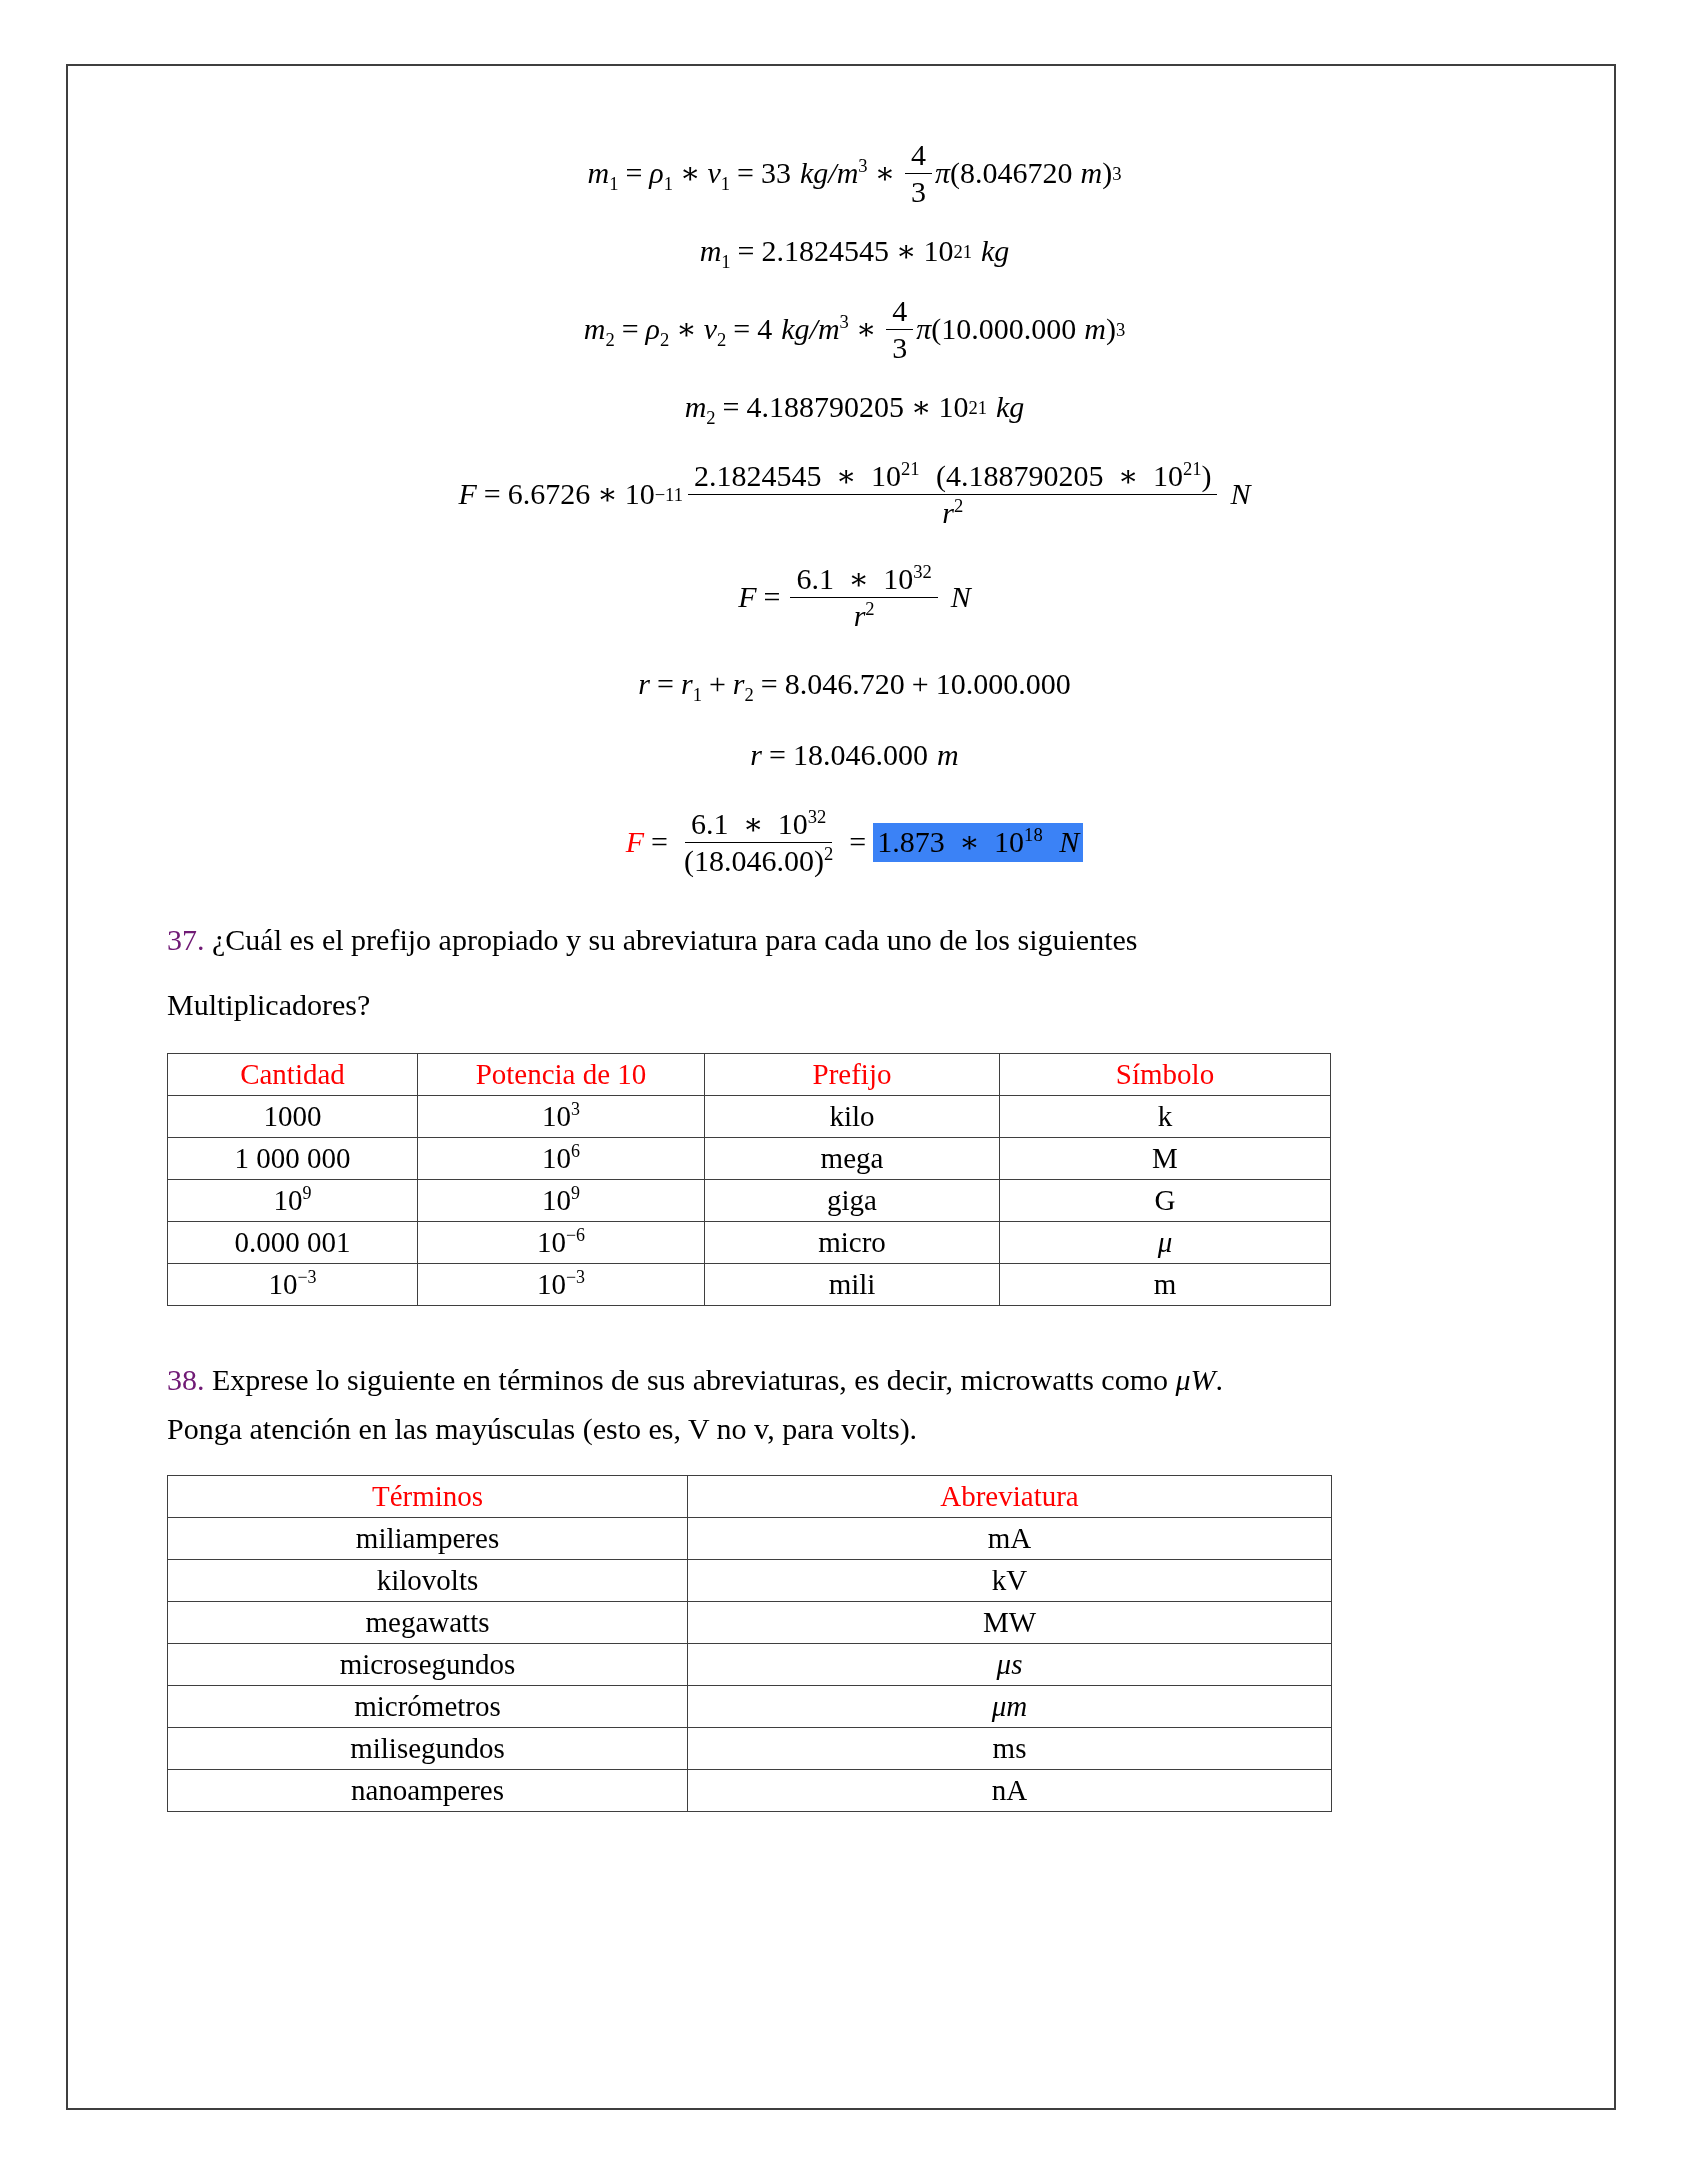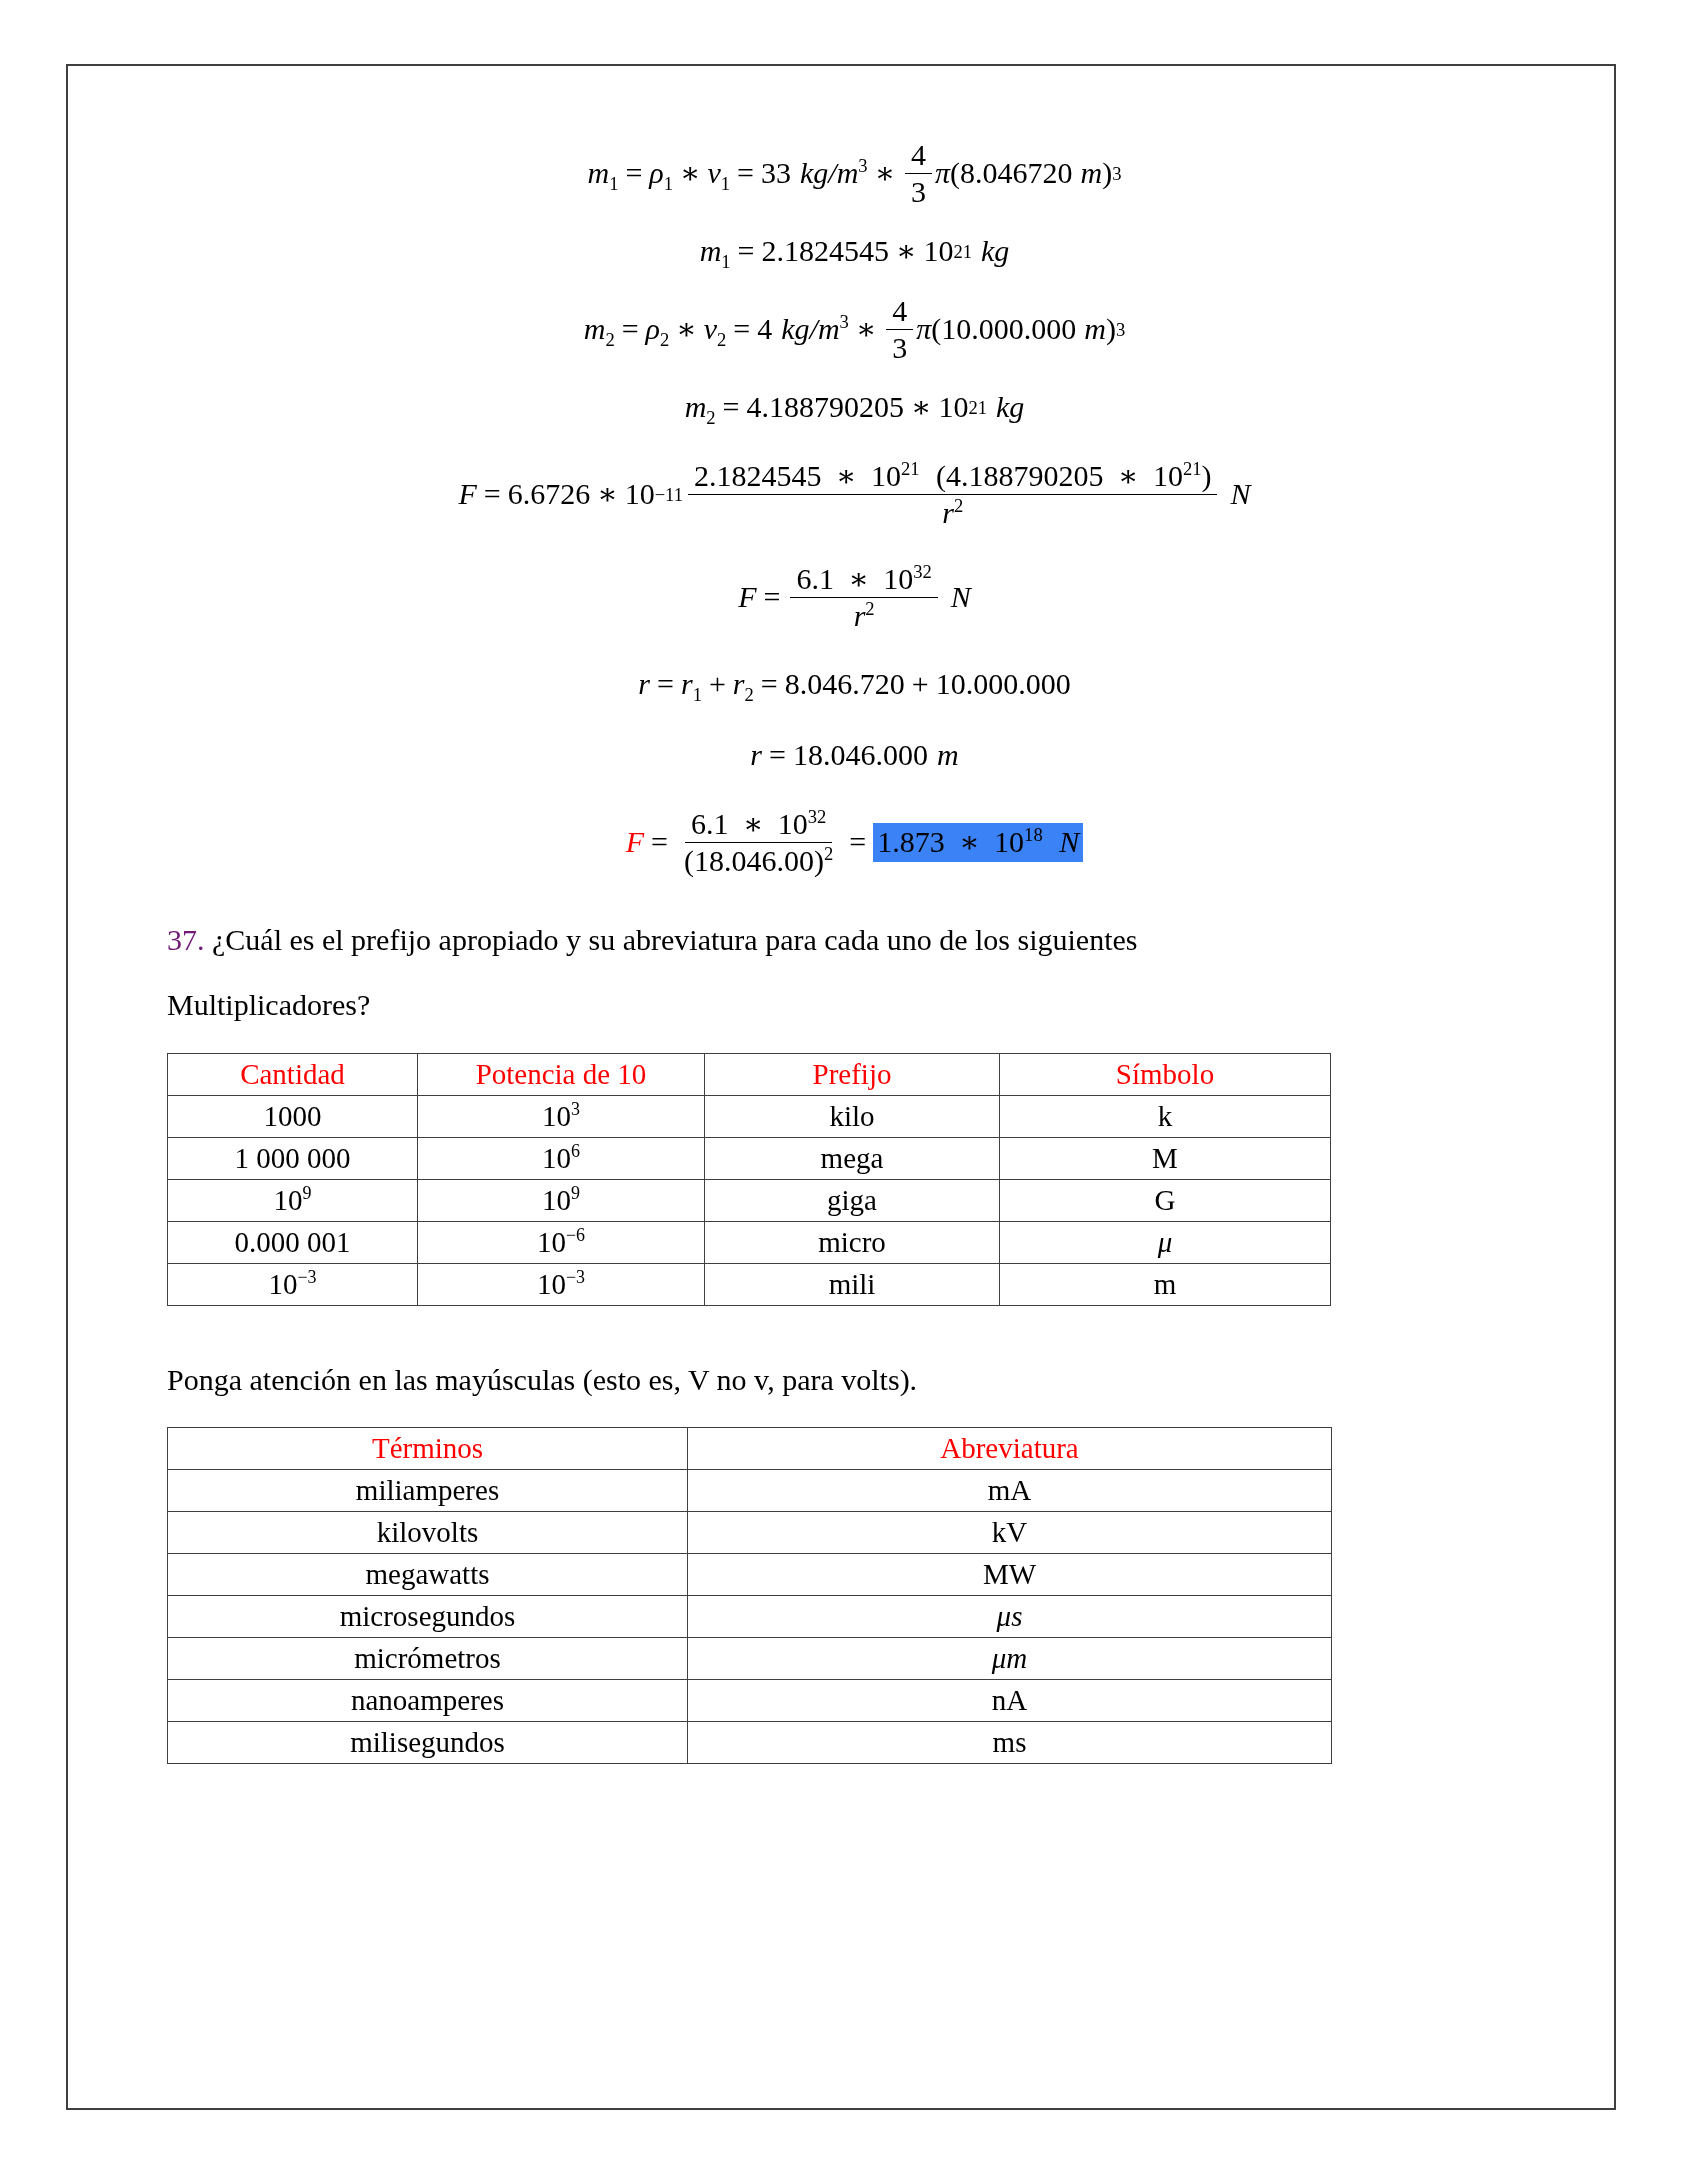--- a/index.html
+++ b/index.html
@@ -329,20 +329,24 @@
           <tr>
             <td>10<span class="pow">−3</span></td>
             <td>10<span class="pow">−3</span></td>
             <td>mili</td>
             <td>m</td>
           </tr>
         </tbody>
     </table>
 
     <div class="prose" style="margin-top:50px;">
+      <div>
+        <span class="q-num">38.</span>
+        <span>Exprese lo siguiente en términos de sus abreviaturas, es decir, microwatts como </span><span class="mi">μW</span><span>.</span>
+      </div>
       <div>Ponga atención en las mayúsculas (esto es, V no v, para volts).</div>
     </div>
 
     <table class="sheet" id="abbrev-table" style="margin-top:22px;">
       <colgroup>
           <col class="a1">
           <col class="a2">
         </colgroup>
       <thead>
         <tr>
@@ -365,25 +369,25 @@
           </tr>
           <tr>
             <td>microsegundos</td>
             <td class="mi">μs</td>
           </tr>
           <tr>
             <td>micrómetros</td>
             <td class="mi">μm</td>
           </tr>
           <tr>
+            <td>milisegundos</td>
+            <td>ms</td>
+          </tr>
+          <tr>
             <td>nanoamperes</td>
             <td>nA</td>
           </tr>
-          <tr>
-            <td>milisegundos</td>
-            <td>ms</td>
-          </tr>
         </tbody>
     </table>
 
   </div>
 </div>
 
 
 </body></html>

